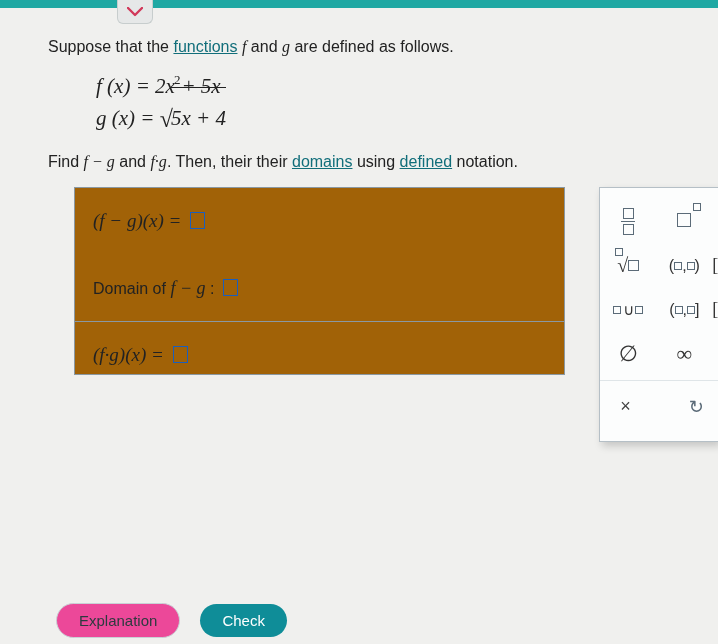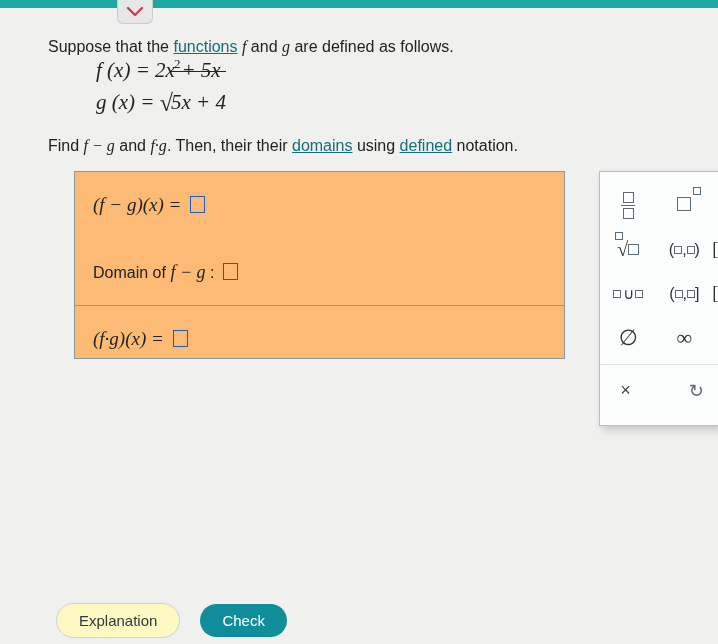--- a/index.html
+++ b/index.html
@@ -29,38 +29,38 @@
     border-radius: 0 0 6px 6px;
     display: flex;
     align-items: center;
     justify-content: center;
     z-index: 5;
   }
   .chev-wrap svg { display:block; }
   .content {
     padding: 30px 0 0 48px;
   }
-  .intro { font-size: 16px; }
+  .intro { font-size: 16px; margin-bottom: 16px; }
   a.keyword { color: #116e7a; text-decoration: underline; }
   .eqns { margin: 0 0 18px 48px; font-family: 'Times New Roman', serif; font-size: 21px; font-style: italic; line-height: 1.4;}
   .eq { position: relative; white-space: nowrap; }
   .sup { font-size: 13px; position: relative; top: -9px; left: -1px; font-style: normal;}
   .sqrt-sym { font-style: normal; font-size: 24px; position: relative; top: 2px; margin-right: -2px;}
   .overline { border-top: 1.4px solid #222; padding-top: 18px; font-family: Liberation Serif, serif; }
   .instr { font-size: 16px; margin-bottom: 16px; }
   .fserif { font-family: 'Times New Roman', serif; font-style: italic; }
   .workarea {
     display: flex;
     align-items: flex-start;
   }
   .answerbox {
     border: 1px solid #8a98a2;
     width: 497px;
     margin-left: 26px;
-    background: #fdba74;
+    background: #a16207;
   }
   .row { padding: 22px 18px 8px 18px; font-family: 'Times New Roman', serif; font-size: 19px; font-style: italic;}
   .row2 { padding: 6px 18px 22px 18px; font-family: 'Times New Roman', serif; font-size: 18px;}
   .lbl-domain { font-style: normal; font-family: Arial, sans-serif; font-size: 16px;}
   .sep { border-top: 1px solid #8a98a2; }
   .input-slot {
     display: inline-block;
     width: 15px;
     height: 17px;
     border: 1.5px solid #1b5ebc;
@@ -104,21 +104,21 @@
     gap: 20px;
     align-items:center;
   }
   .btn {
     border-radius: 20px;
     padding: 8px 22px;
     font-size: 15px;
     border: none;
     cursor: pointer;
   }
-  .btn-exp { background: #fef9c3; color:#2d3a3f; border:1px solid #c9d2d6;}
+  .btn-exp { background: #ec4899; color:#2d3a3f; border:1px solid #c9d2d6;}
   .btn-check { background: #0f8d98; color:#fff; }
 </style>
 </head>
 <body>
 
 <div class="topbar"></div>
 
 <div class="chev-wrap">
   <svg width="16" height="10" viewBox="0 0 16 10">
       <path d="M1 1 L8 8 L15 1" fill="none" stroke="#d1395a" stroke-width="2.4" stroke-linecap="round" stroke-linejoin="round"></path>

